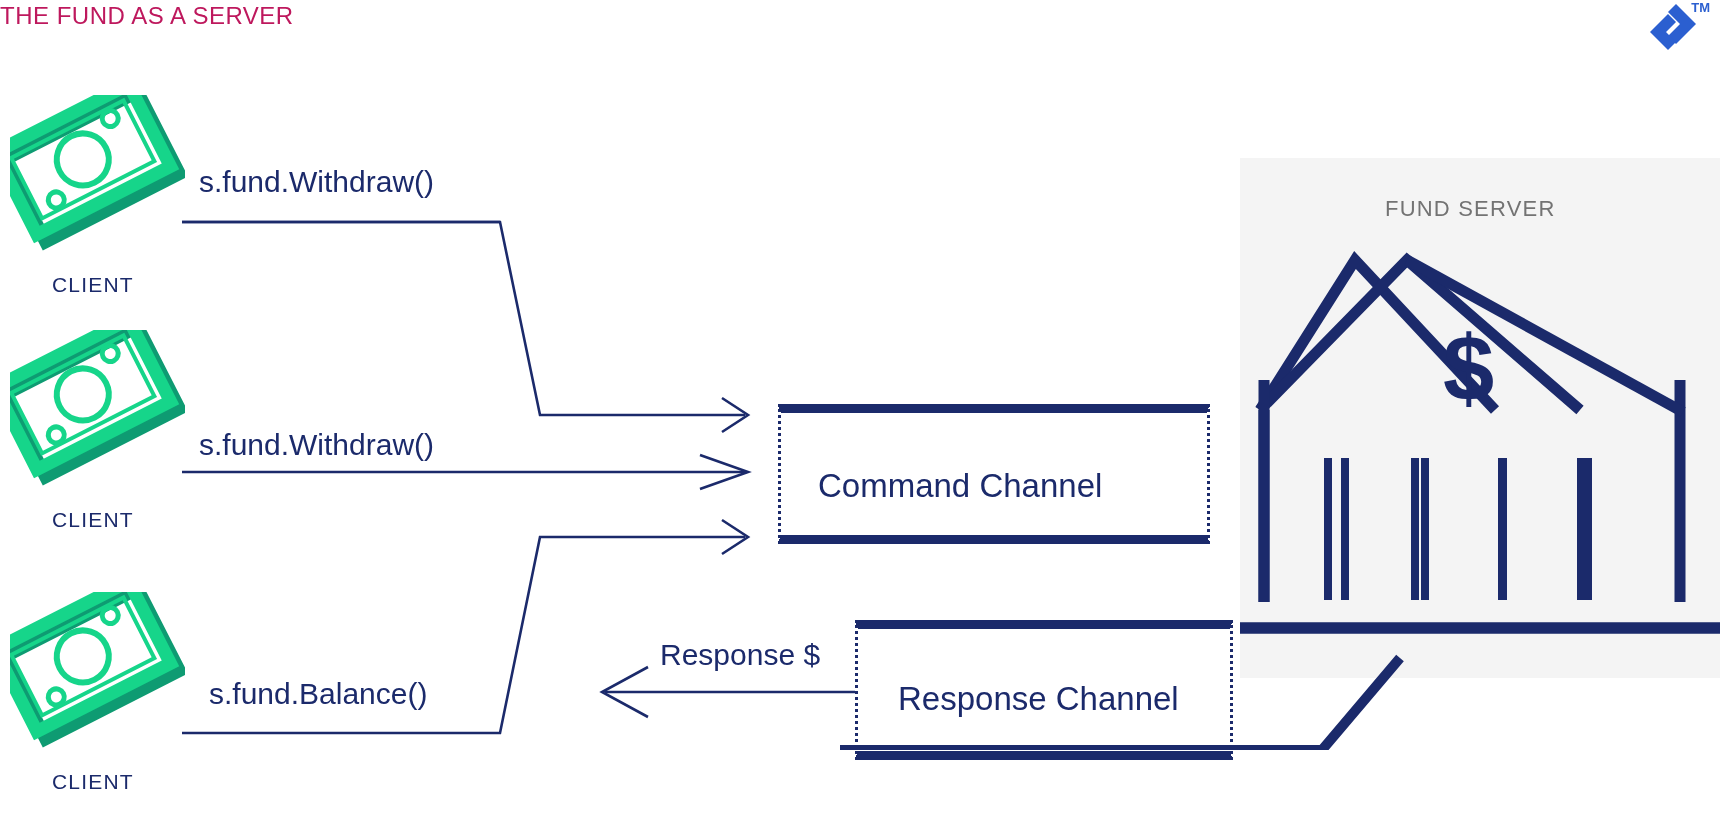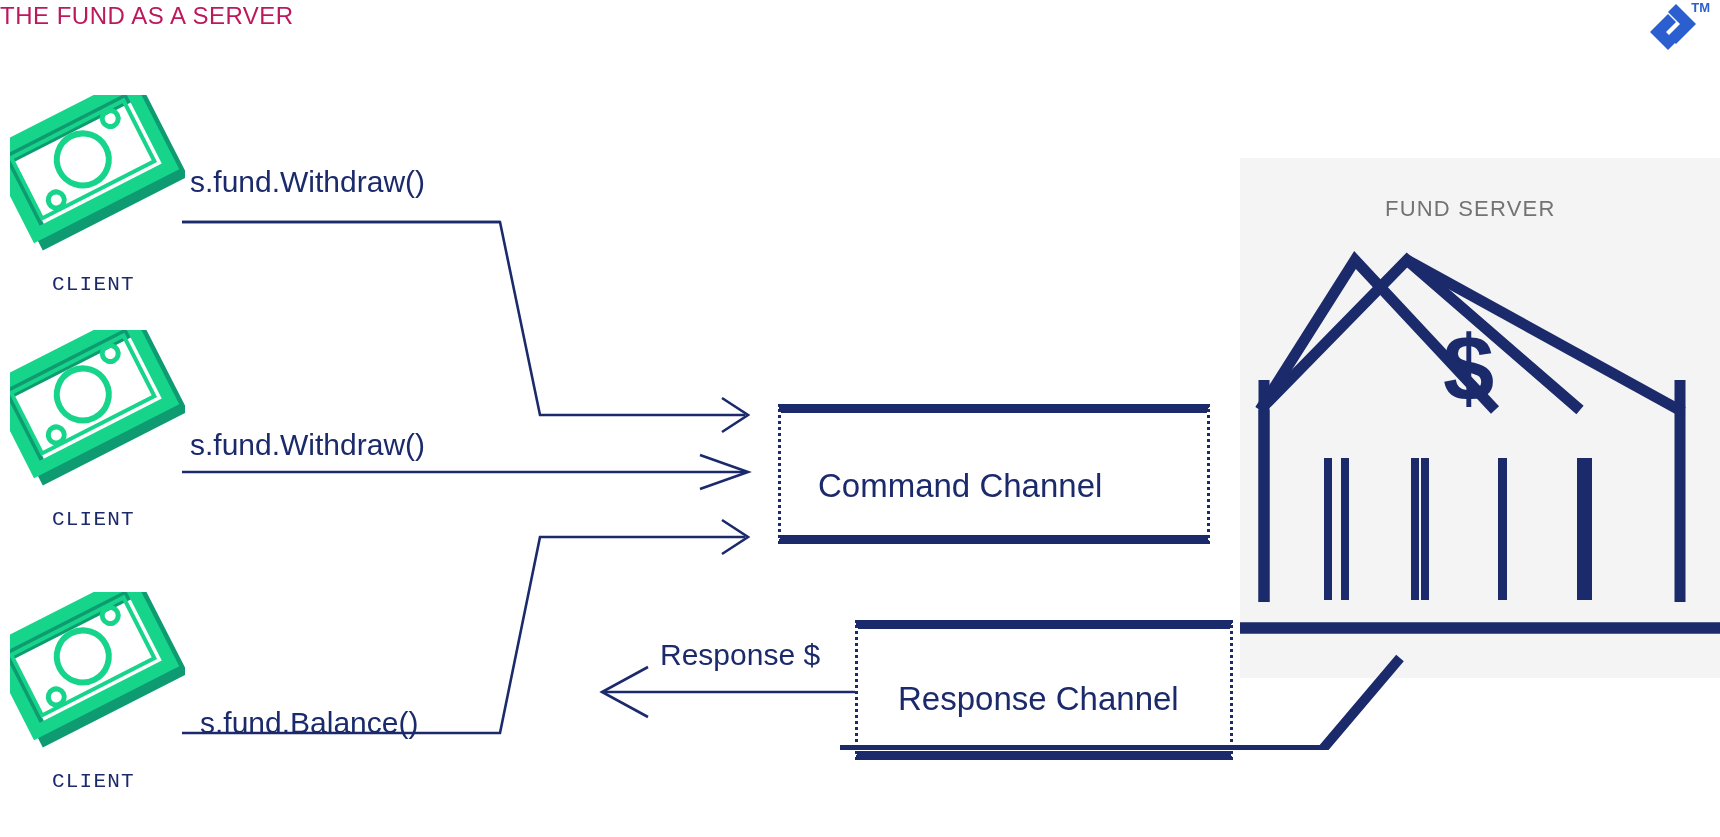--- a/index.html
+++ b/index.html
@@ -53,21 +53,20 @@
     font-weight: 700;
     color: #2b5fd0;
     letter-spacing: 0px;
   }
 
   
   .client {
     position: absolute;
     width: 190px;
     height: 230px;
-    font-family: Liberation Mono, monospace;
   }
   .client-label {
     position: absolute;
     left: 42px;
     top: 178px;
     font-size: 21px;
     letter-spacing: 1.2px;
     color: #1b2a6b;
     white-space: nowrap;
   }
@@ -78,20 +77,21 @@
     width: 175px;
     height: 175px;
   }
 
   
   .call-label {
     position: absolute;
     font-size: 30px;
     color: #1b2a6b;
     white-space: nowrap;
+    margin-left: 9px;
   }
 
   
   .channel-box {
     position: absolute;
     border-top: 9px solid #1b2a6b;
     border-bottom: 9px solid #1b2a6b;
     border-left: 3px dotted #1b2a6b;
     border-right: 3px dotted #1b2a6b;
     box-sizing: border-box;
@@ -200,21 +200,21 @@
         <circle cx="77" cy="62" r="26" fill="none" stroke="#16d58a" stroke-width="6"></circle>
         <circle cx="120" cy="38" r="8" fill="none" stroke="#16d58a" stroke-width="5"></circle>
         <circle cx="35" cy="86" r="8" fill="none" stroke="#16d58a" stroke-width="5"></circle>
       </g>
     </svg>
     <div class="client-label">CLIENT</div>
   </div>
 
   <div class="call-label" style="left:190px; top:165px;">s.fund.Withdraw()</div>
   <div class="call-label" style="left:190px; top:428px;">s.fund.Withdraw()</div>
-  <div class="call-label" style="left:200px; top:706px;">s.fund.Balance()</div>
+  <div class="call-label" style="left:200px; top:677px;">s.fund.Balance()</div>
 
   <svg class="abs" style="left:0; top:0;" width="1720" height="837">
 
     <polyline points="182,222 500,222 540,415 745,415" fill="none" stroke="#1b2a6b" stroke-width="2.6"></polyline>
     <polyline points="722,398 748,415 722,432" fill="none" stroke="#1b2a6b" stroke-width="2.6"></polyline>
 
     <line x1="182" y1="472" x2="745" y2="472" stroke="#1b2a6b" stroke-width="2.6"></line>
     <polyline points="700,455 748,472 700,489" fill="none" stroke="#1b2a6b" stroke-width="2.6"></polyline>
 
     <polyline points="182,733 500,733 540,537 745,537" fill="none" stroke="#1b2a6b" stroke-width="2.6"></polyline>

